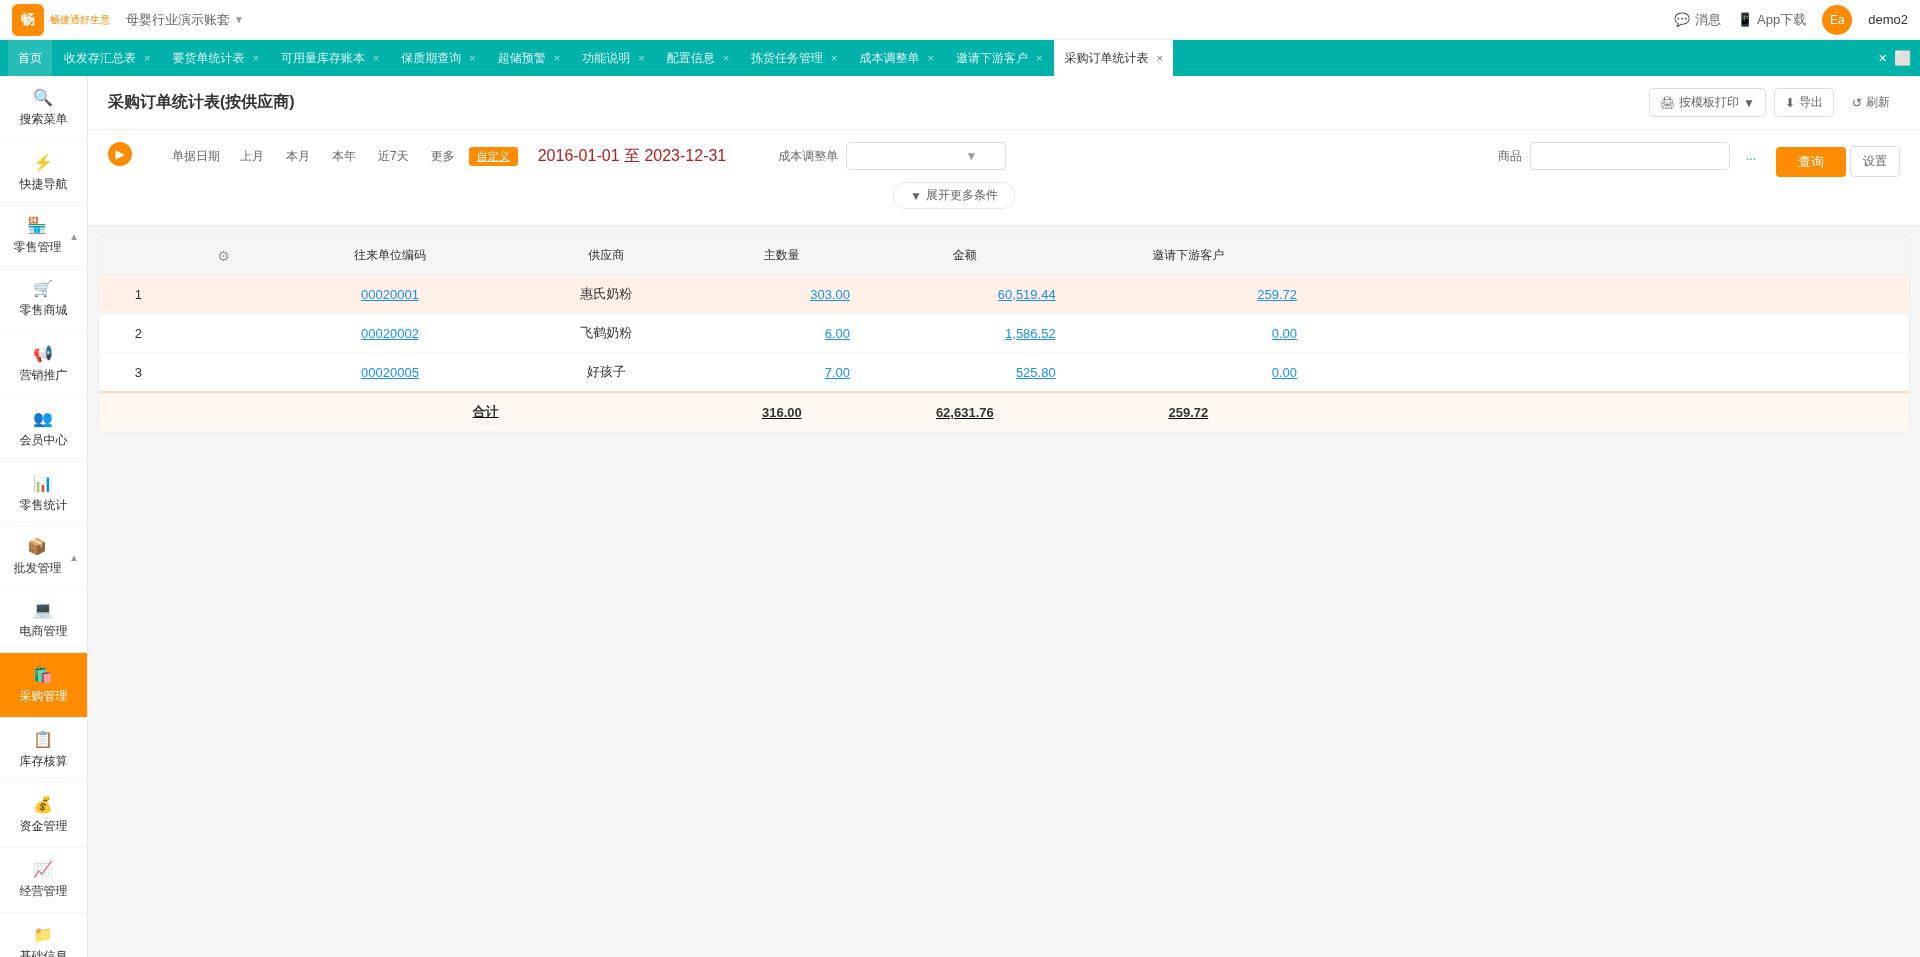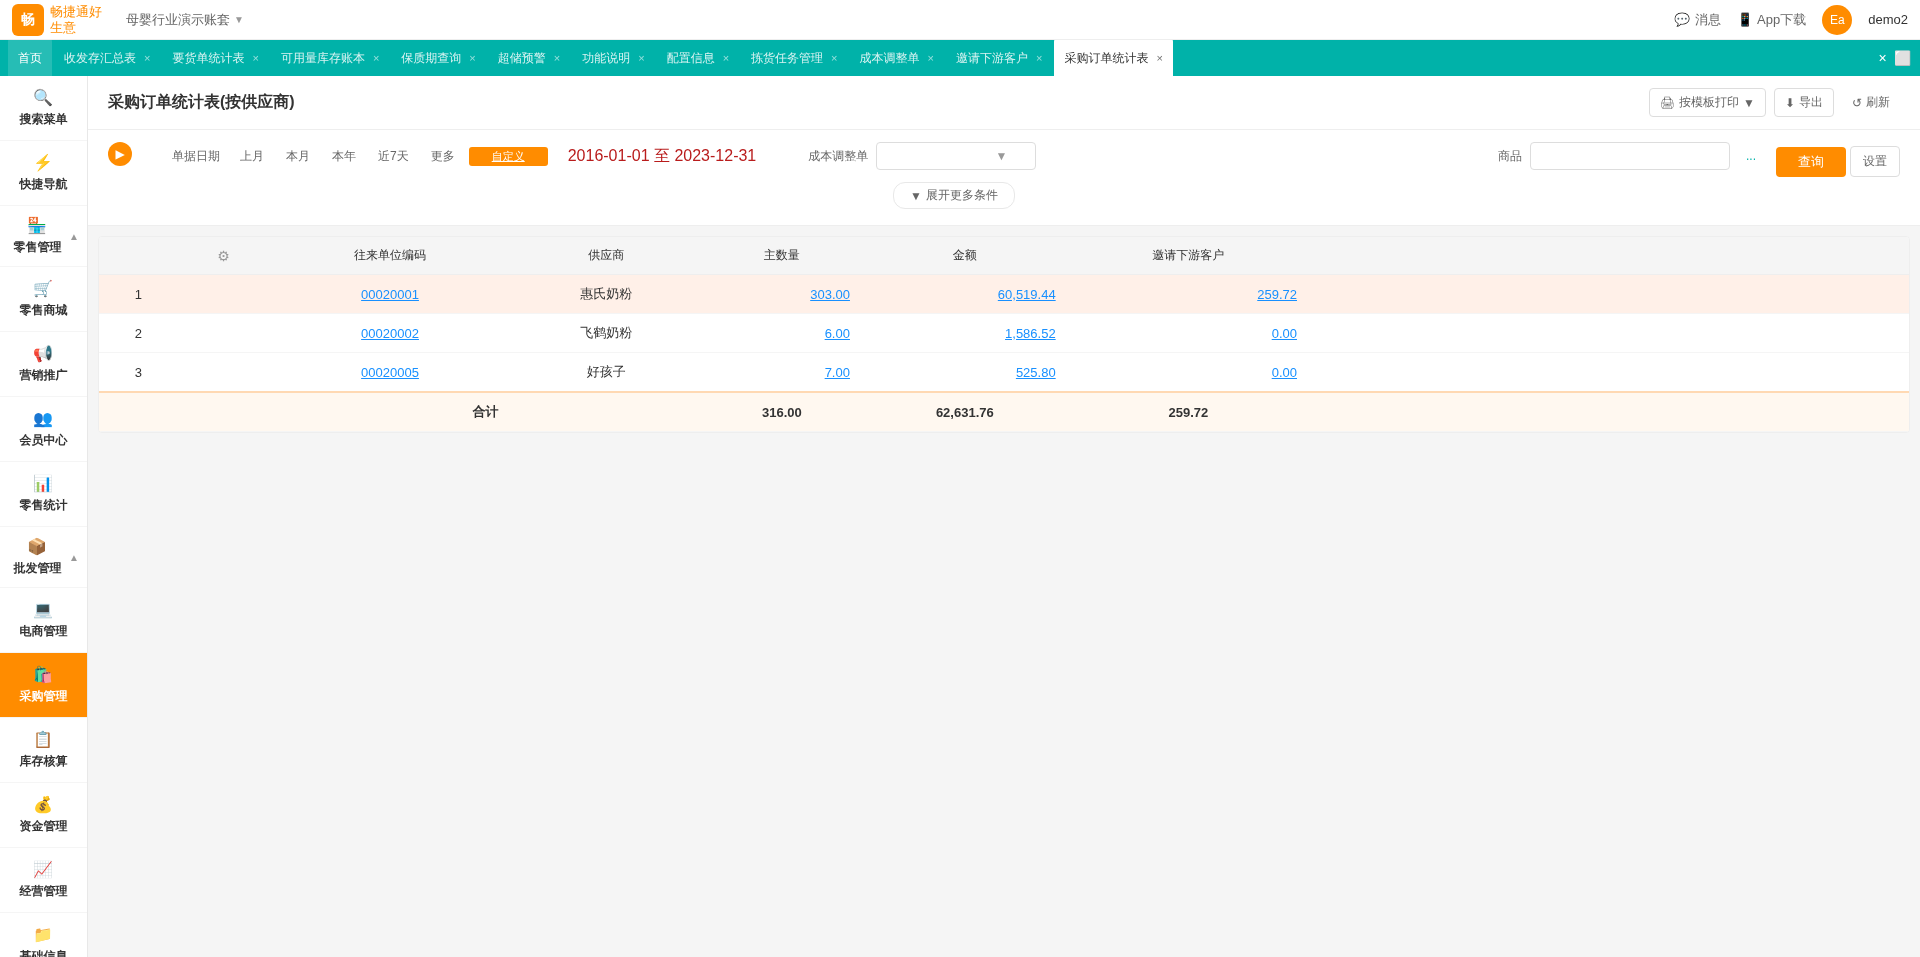--- a/index.html
+++ b/index.html
@@ -3,21 +3,21 @@
   <meta charset="utf-8">
   <style>
     * { margin: 0; padding: 0; box-sizing: border-box; }
     body { font-family: 'Microsoft YaHei', Arial, sans-serif; font-size: 13px; background: #f5f5f5; overflow: hidden; width: 1920px; height: 957px; }
 
     
     .top-bar { height: 40px; background: #fff; display: flex; align-items: center; justify-content: space-between; padding: 0 12px; border-bottom: 1px solid #eee; }
     .top-bar-left { display: flex; align-items: center; gap: 8px; }
     .logo-area { display: flex; align-items: center; gap: 6px; }
     .logo-icon { width: 32px; height: 32px; background: #ff8c00; border-radius: 6px; display: flex; align-items: center; justify-content: center; color: white; font-size: 14px; font-weight: bold; }
-    .logo-text { font-size: 13px; color: #ff8c00; line-height: 1.2; max-width: 60px; }
+    .logo-text { font-size: 10px; color: #ff8c00; line-height: 1.2; max-width: 60px; }
     .workspace-selector { display: flex; align-items: center; gap: 4px; color: #666; font-size: 13px; cursor: pointer; padding: 4px 8px; border-radius: 4px; }
     .top-bar-right { display: flex; align-items: center; gap: 16px; }
     .top-btn { display: flex; align-items: center; gap: 4px; color: #666; font-size: 13px; cursor: pointer; }
     .user-avatar { width: 30px; height: 30px; border-radius: 50%; background: #ff8c00; display: flex; align-items: center; justify-content: center; color: white; font-size: 12px; cursor: pointer; }
 
     
     .nav-tabs { height: 36px; background: #00b2a9; display: flex; align-items: center; padding: 0 8px; gap: 2px; overflow: hidden; }
     .nav-tab { display: flex; align-items: center; gap: 4px; padding: 0 10px; height: 40px; border-radius: 4px 4px 0 0; color: rgba(255,255,255,0.85); font-size: 12px; cursor: pointer; white-space: nowrap; position: relative; }
     .nav-tab.active { background: #fff; color: #333; }
     .nav-tab .close-x { margin-left: 4px; opacity: 0.7; font-size: 11px; }
@@ -43,21 +43,21 @@
     .btn-print { display: flex; align-items: center; gap: 4px; padding: 5px 10px; border: 1px solid #ddd; border-radius: 4px; background: #fff; color: #666; font-size: 12px; cursor: pointer; }
     .btn-export { display: flex; align-items: center; gap: 4px; padding: 5px 10px; border: 1px solid #ddd; border-radius: 4px; background: #fff; color: #666; font-size: 12px; cursor: pointer; }
     .btn-refresh { display: flex; align-items: center; gap: 4px; padding: 5px 10px; background: #fff; color: #666; font-size: 12px; cursor: pointer; border: none; }
 
     
     .filter-area { background: #fff; padding: 12px 20px; border-bottom: 1px solid #eee; }
     .filter-row { display: flex; align-items: center; gap: 12px; margin-bottom: 8px; margin-left: 28px; }
     .filter-label { color: #666; font-size: 12px; white-space: nowrap; }
     .filter-dates { display: flex; align-items: center; gap: 6px; }
     .date-btn { padding: 3px 8px; border: none; background: none; color: #666; font-size: 12px; cursor: pointer; border-radius: 3px; }
-    .date-range-tag { background: #ff8c00; color: white; padding: 2px 23px; border-radius: 3px; font-size: 11px; text-decoration: underline; }
+    .date-range-tag { background: #ff8c00; color: white; padding: 2px 8px; border-radius: 3px; font-size: 11px; text-decoration: underline; }
     .date-display { color: #b91c1c; font-size: 16px; }
     .filter-status { display: flex; align-items: center; gap: 8px; margin-left: 40px; }
     .filter-goods { display: flex; align-items: center; gap: 8px; margin-left: auto; }
     .select-field { border: 1px solid #ddd; border-radius: 4px; padding: 4px 28px 4px 8px; font-size: 12px; color: #666; background: #fff; min-width: 160px; height: 28px; position: relative; cursor: pointer; display: flex; align-items: center; justify-content: space-between; }
     .input-field { border: 1px solid #ddd; border-radius: 4px; padding: 4px 8px; font-size: 12px; color: #666; background: #fff; min-width: 200px; height: 28px; }
     .btn-more { display: flex; align-items: center; gap: 4px; padding: 4px 8px; border: none; background: none; color: #00b2a9; font-size: 12px; cursor: pointer; }
     .expand-row { display: flex; justify-content: center; padding: 4px; }
     .expand-btn { display: flex; align-items: center; gap: 4px; color: #666; font-size: 12px; cursor: pointer; border: 1px solid #e8e8e8; padding: 4px 16px; border-radius: 12px; background: #fff; }
     .btn-query { background: #ff8c00; color: white; border: none; border-radius: 4px; padding: 6px 20px; font-size: 13px; cursor: pointer; min-width: 70px; }
     .btn-settings { background: #fff; color: #666; border: 1px solid #ddd; border-radius: 4px; padding: 6px 12px; font-size: 12px; cursor: pointer; margin-top: 4px; display: block; }
@@ -67,27 +67,27 @@
 
     
     .table-container { background: #fff; margin: 10px; border-radius: 4px; overflow: hidden; border: 1px solid #eee; }
     .data-table { width: 100%; border-collapse: collapse; }
     .data-table th { background: #f5f5f5; padding: 10px 12px; text-align: center; font-size: 12px; color: #333; font-weight: normal; border-bottom: 1px solid #eee; white-space: nowrap; }
     .data-table td { padding: 10px 12px; text-align: center; font-size: 13px; color: #333; border-bottom: 1px solid #f5f5f5; }
     .data-table tr.selected td { background: #fff0e8; }
     .data-table td.link { color: #1890ff; text-decoration: underline; cursor: pointer; }
     .data-table td.num { color: #1890ff; text-decoration: underline; cursor: pointer; text-align: right; }
     .data-table th:first-child, .data-table td:first-child { text-align: center; }
-    .table-footer { background: #fff8f0; border-top: 2px solid #ffd9b3; }
+    .table-footer { background: #fff8f0; border-top: 2px solid #ffd9b3; text-decoration: underline; }
     .table-footer td { font-weight: bold; color: #333; padding: 10px 12px; text-align: center; }
     .settings-icon { color: #999; font-size: 14px; cursor: pointer; }
 
     .chevron { font-size: 10px; color: #999; }
 
-    .sidebar-label { font-size: 12px; font-weight: bold; }
+    .sidebar-label { font-size: 12px; }
   </style>
 </head>
 <body>
 
 <div class="top-bar">
   <div class="top-bar-left">
     <div class="logo-area">
       <div class="logo-icon">畅</div>
       <div class="logo-text">畅捷通好生意</div>
     </div>

